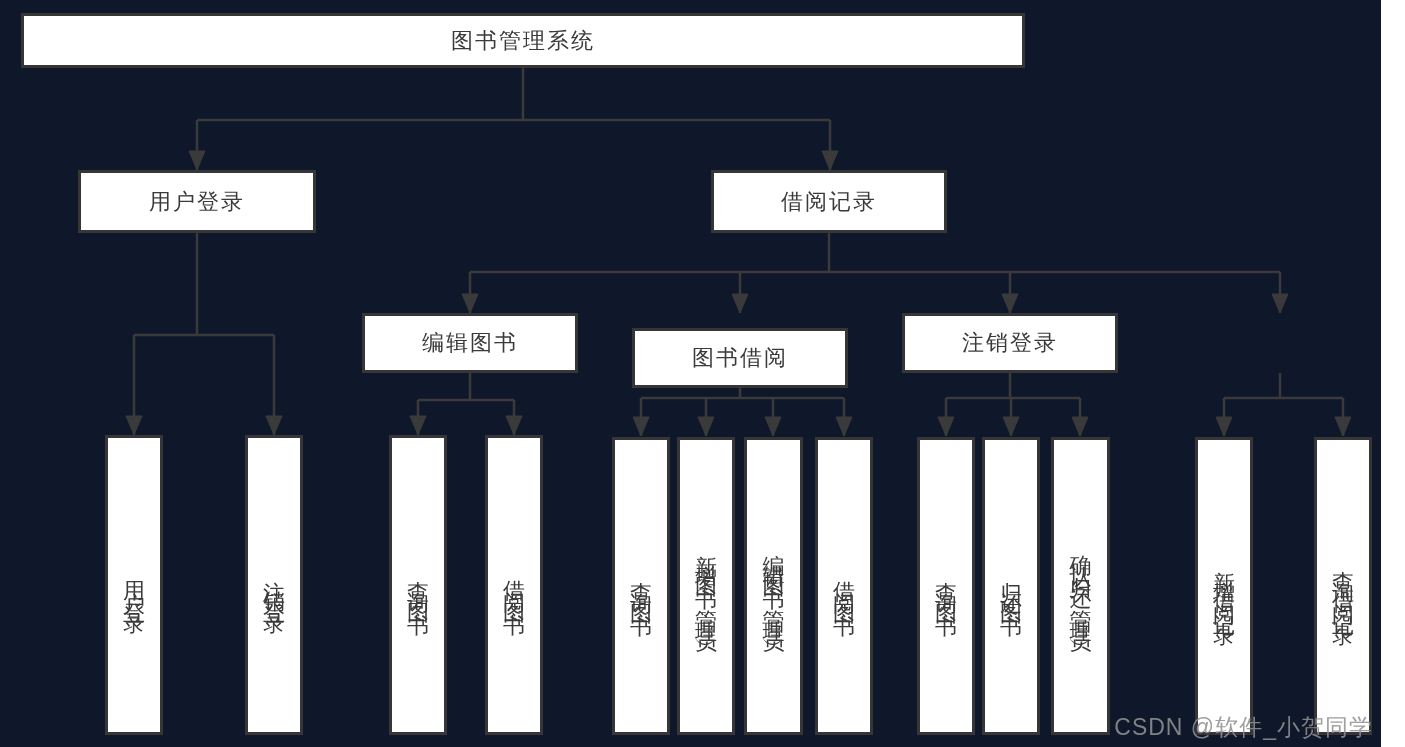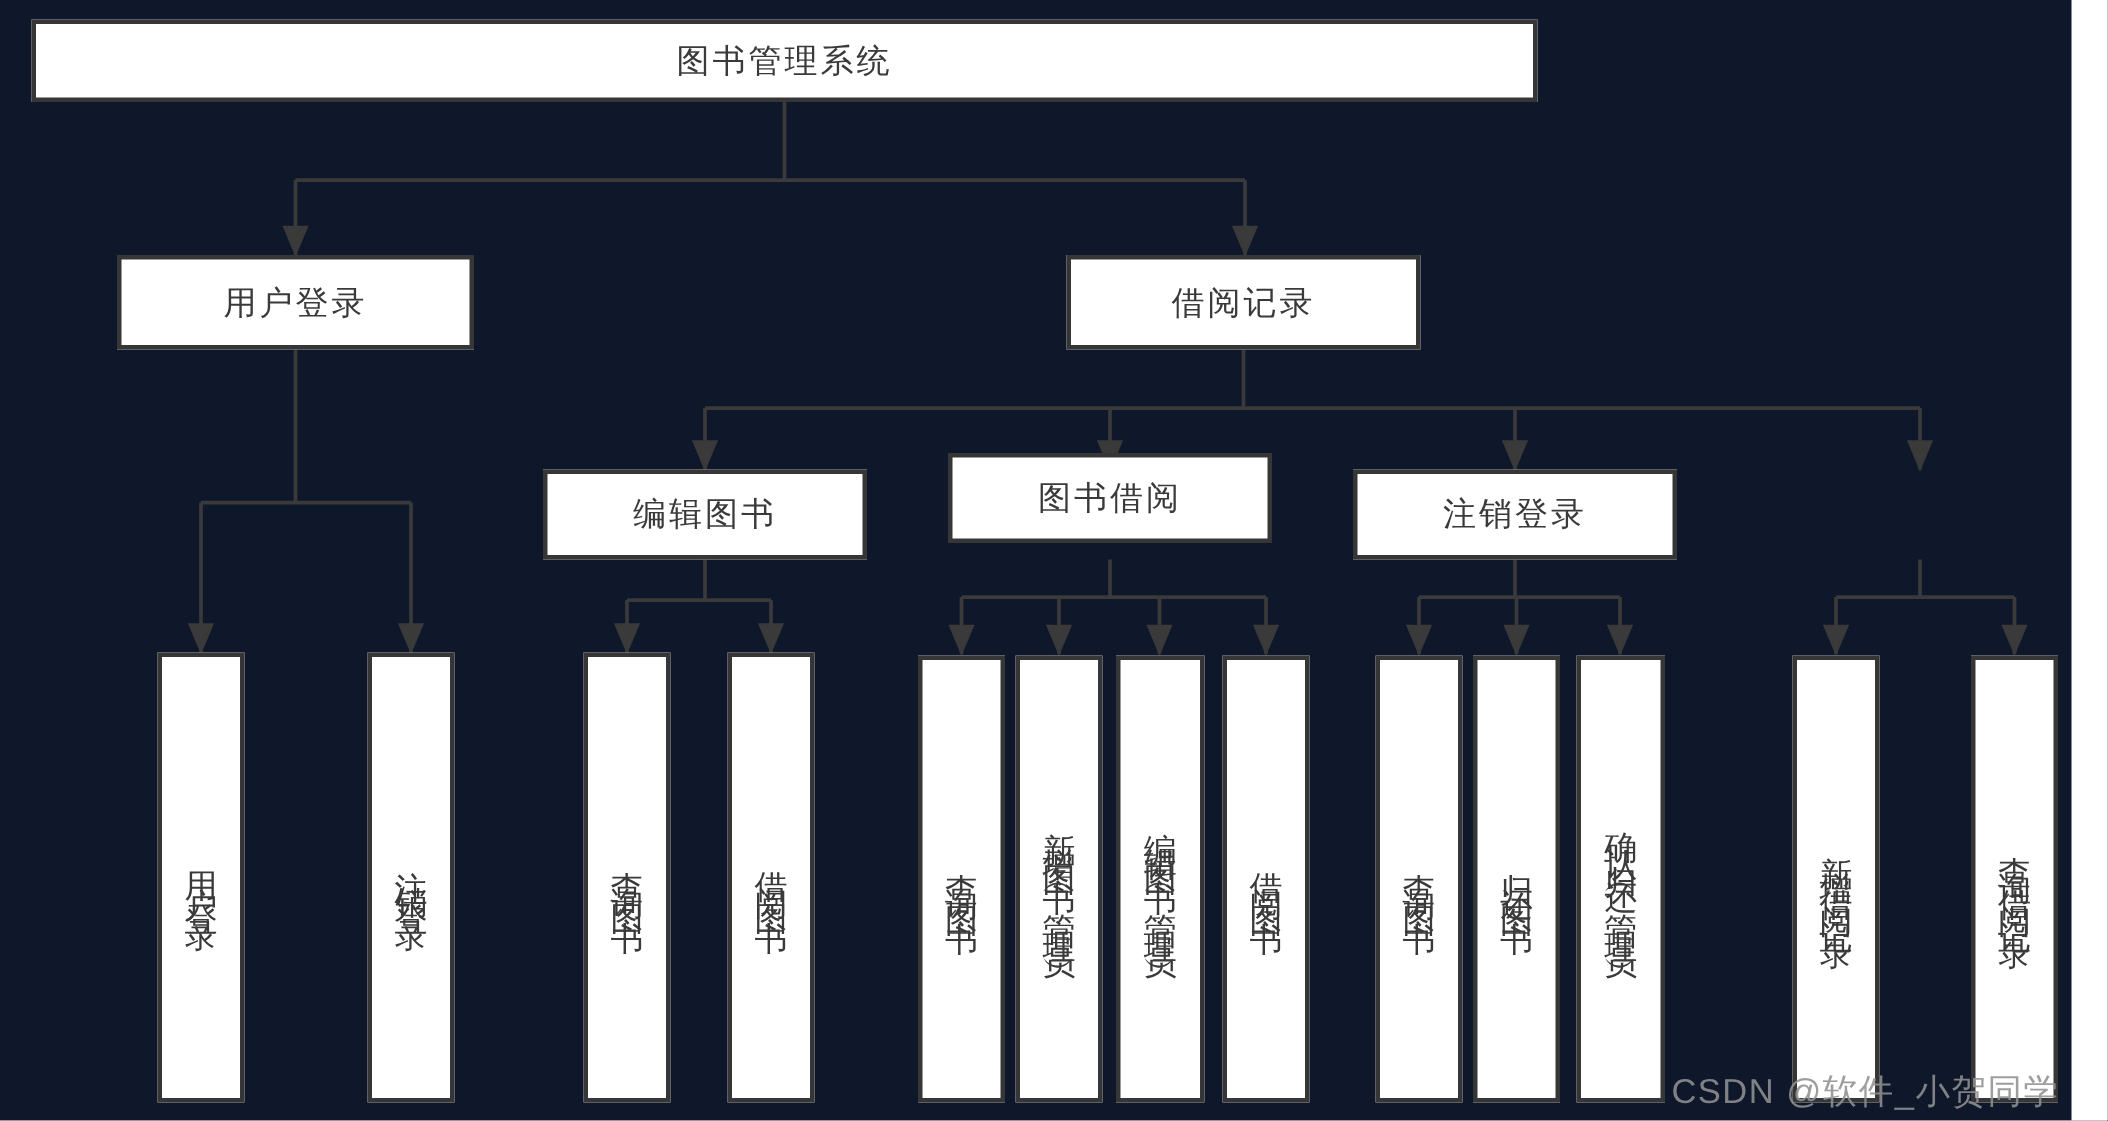--- a/index.html
+++ b/index.html
@@ -94,21 +94,21 @@
   <div class="hbox" style="left:78px;top:170px;width:238px;height:63px">
     <span>用户登录</span>
   </div>
   <div class="hbox" style="left:711px;top:170px;width:236px;height:63px">
     <span>借阅记录</span>
   </div>
 
   <div class="hbox" style="left:362px;top:313px;width:216px;height:60px">
     <span>编辑图书</span>
   </div>
-  <div class="hbox" style="left:632px;top:302px;width:216px;height:60px">
+  <div class="hbox" style="left:632px;top:328px;width:216px;height:60px">
     <span>图书借阅</span>
   </div>
   <div class="hbox" style="left:902px;top:313px;width:216px;height:60px">
     <span>注销登录</span>
   </div>
 
   <div class="vbox" style="left:105px;top:435px;width:58px;height:300px">
     <span>用户登录</span>
   </div>
   <div class="vbox" style="left:245px;top:435px;width:58px;height:300px">

